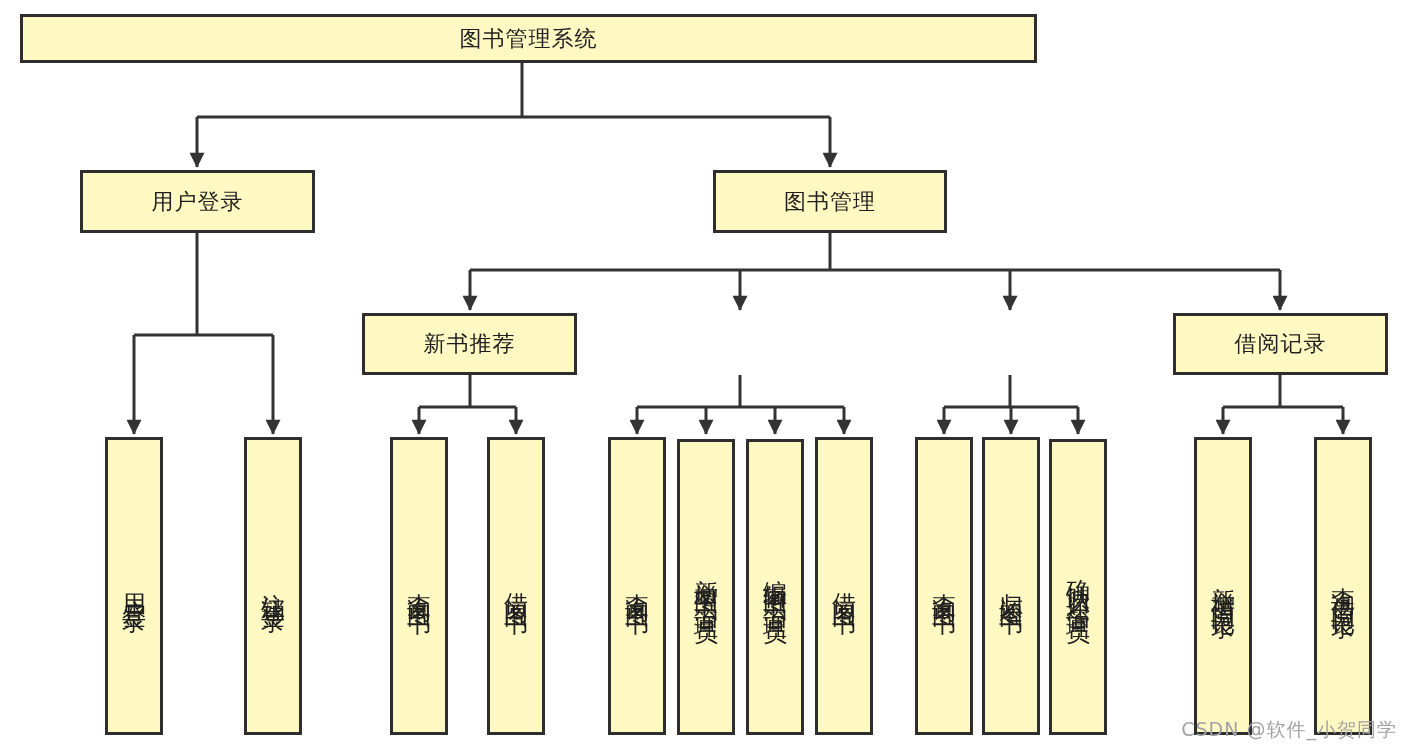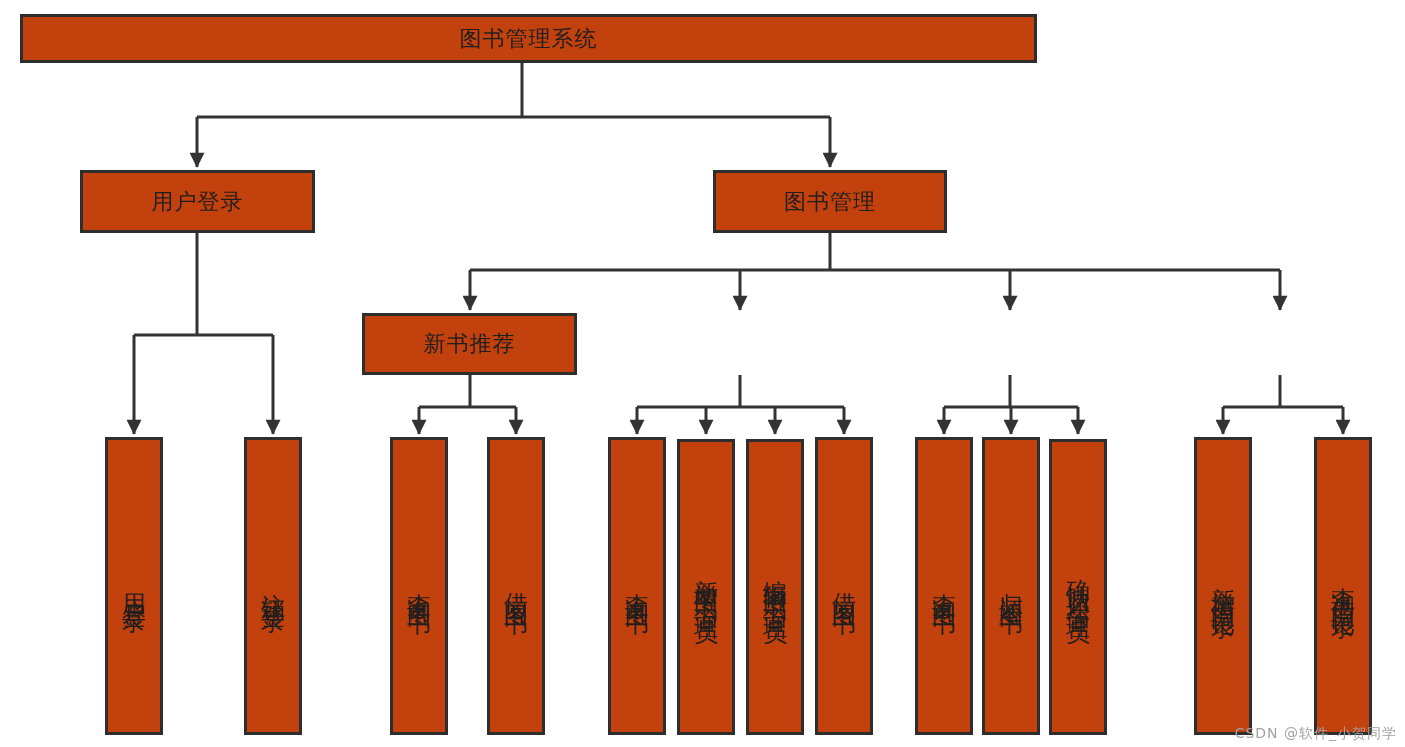--- a/index.html
+++ b/index.html
@@ -17,21 +17,21 @@
 
   .wires {
     position: absolute;
     left: 0; top: 0;
     width: 1405px; height: 747px;
     z-index: 1;
   }
 
   .node {
     position: absolute;
-    background: #c2410c;
+    background: #fef9c3;
     border: 3px solid #2e2e2e;
     display: flex;
     align-items: center;
     justify-content: center;
     color: #1f1f1f;
     z-index: 2;
   }
 
   .h-node { font-size: 22px; letter-spacing: 1px; white-space: nowrap; }
 
@@ -40,21 +40,21 @@
     text-orientation: mixed;
     font-size: 24px;
     letter-spacing: 6px;
     line-height: 1;
   }
 
   .watermark {
     position: absolute;
     right: 8px;
     bottom: 4px;
-    font-size: 14px;
+    font-size: 19px;
     letter-spacing: 1px;
     color: #a2a2a2;
     z-index: 3;
     white-space: nowrap;
   }
 </style>
 </head>
 <body>
 
 <div class="canvas">
@@ -114,20 +114,23 @@
   <div class="node h-node" style="left:80px; top:170px; width:235px; height:63px;">
     <span>用户登录</span>
   </div>
   <div class="node h-node" style="left:713px; top:170px; width:234px; height:63px;">
     <span>图书管理</span>
   </div>
 
   <div class="node h-node" style="left:362px; top:313px; width:215px; height:62px;">
     <span>新书推荐</span>
   </div>
+  <div class="node h-node" style="left:1173px; top:313px; width:215px; height:62px;">
+    <span>借阅记录</span>
+  </div>
 
   <div class="node v-node" style="left:105px; top:437px; width:58px; height:298px;">
     <span>用户登录</span>
   </div>
   <div class="node v-node" style="left:244px; top:437px; width:58px; height:298px;">
     <span>注销登录</span>
   </div>
 
   <div class="node v-node" style="left:390px; top:437px; width:58px; height:298px;">
     <span>查询图书</span>

